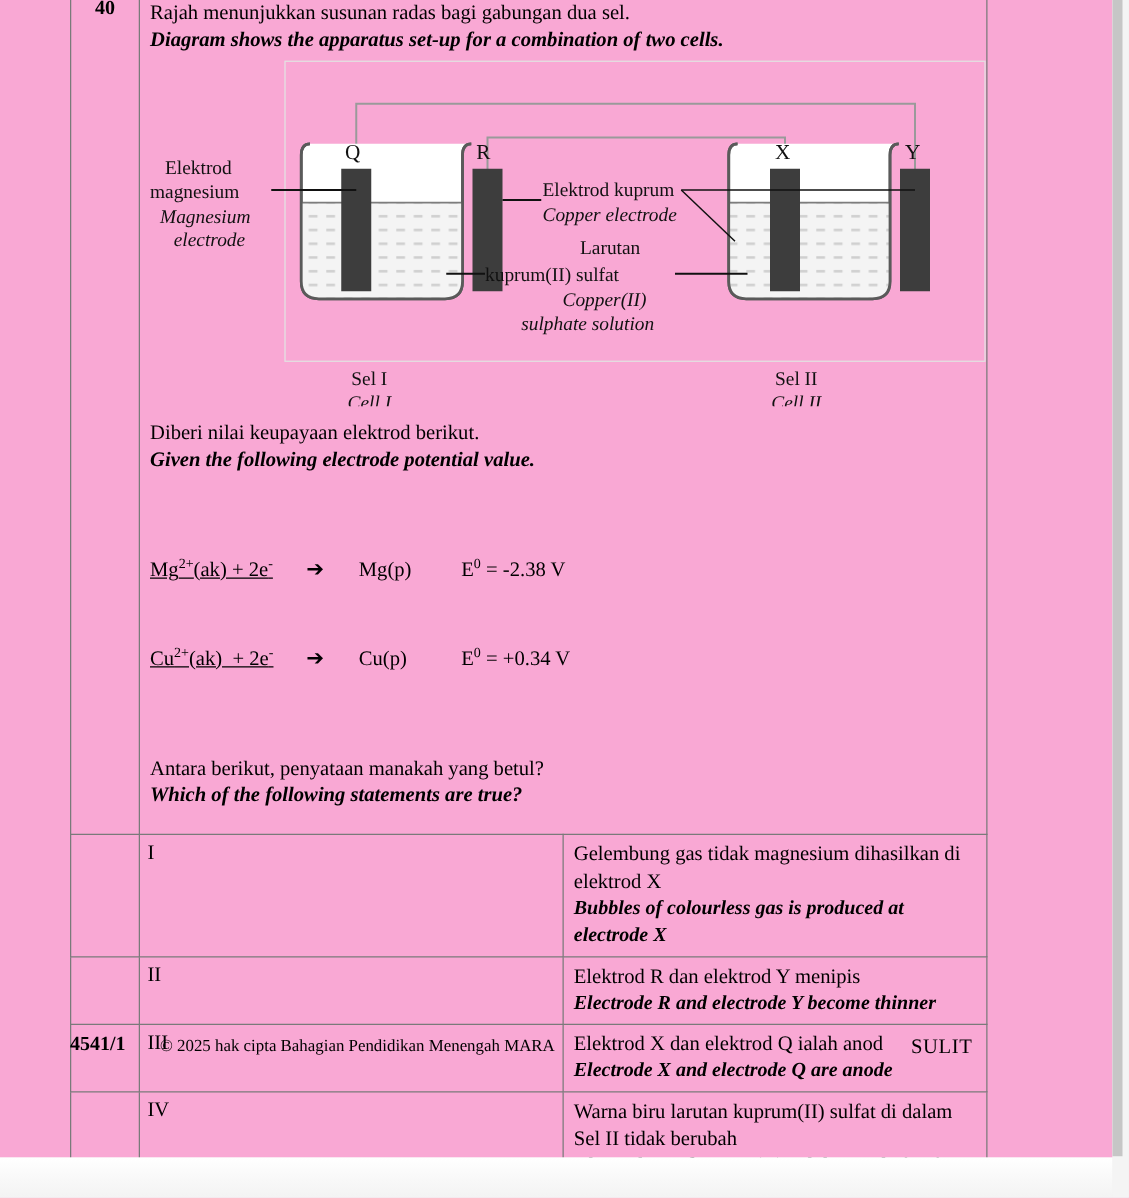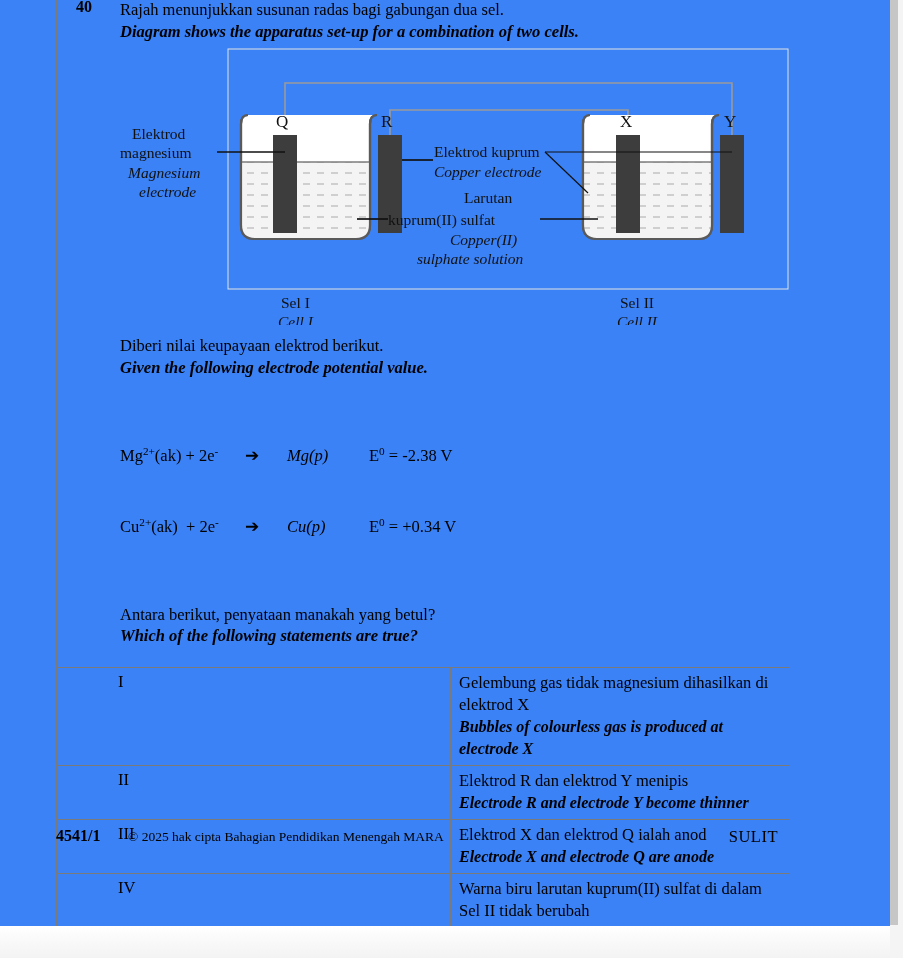--- a/index.html
+++ b/index.html
@@ -6,21 +6,21 @@
   html, body {
     margin: 0; padding: 0;
     width: 903px; height: 958px;
     background: #f3f3f3;
     font-family: "Liberation Serif", "DejaVu Serif", serif;
   }
   #page {
     position: absolute;
     left: 0; top: 0;
     width: 890px; height: 926px;
-    background: #3b82f6;
+    background: #f9a8d4;
     overflow: hidden;
   }
   #page-shadow {
     position: absolute;
     left: 0; top: 926px;
     width: 890px; height: 32px;
     background: linear-gradient(to bottom, #ffffff 0%, #fafafa 40%, #f3f3f3 100%);
   }
   
   #scrollbar-track {
@@ -64,23 +64,23 @@
 
   .line-my { font-size: 16.5px; line-height: 1.33; }
   .line-en { font-size: 16.5px; line-height: 1.33; font-style: italic; font-weight: bold; }
 
   .spacer-sm { height: 10px; }
   .spacer-md { height: 18px; }
 
   
   .eqblock { font-size: 16.5px; line-height: 1.42; white-space: pre; }
   .eqrow { display: block; }
-  .eq-lhs { display: inline-block; width: 125px; }
+  .eq-lhs { display: inline-block; width: 125px; text-decoration: underline; }
   .eq-arrow { display: inline-block; width: 42px; font-size: 17px; }
-  .eq-rhs { display: inline-block; width: 82px; font-style: italic; }
+  .eq-rhs { display: inline-block; width: 82px; }
   .eq-e { display: inline-block; }
   sup { font-size: 0.68em; vertical-align: super; line-height: 0; }
 
   
   .roman { font-size: 16.5px; padding: 4px 0 0 6px; line-height: 1.2; }
   .opt { padding: 4px 8px 6px 8px; }
   .opt .line-my { font-size: 16.5px; }
   .opt .line-en { font-size: 16px; }
 
   

